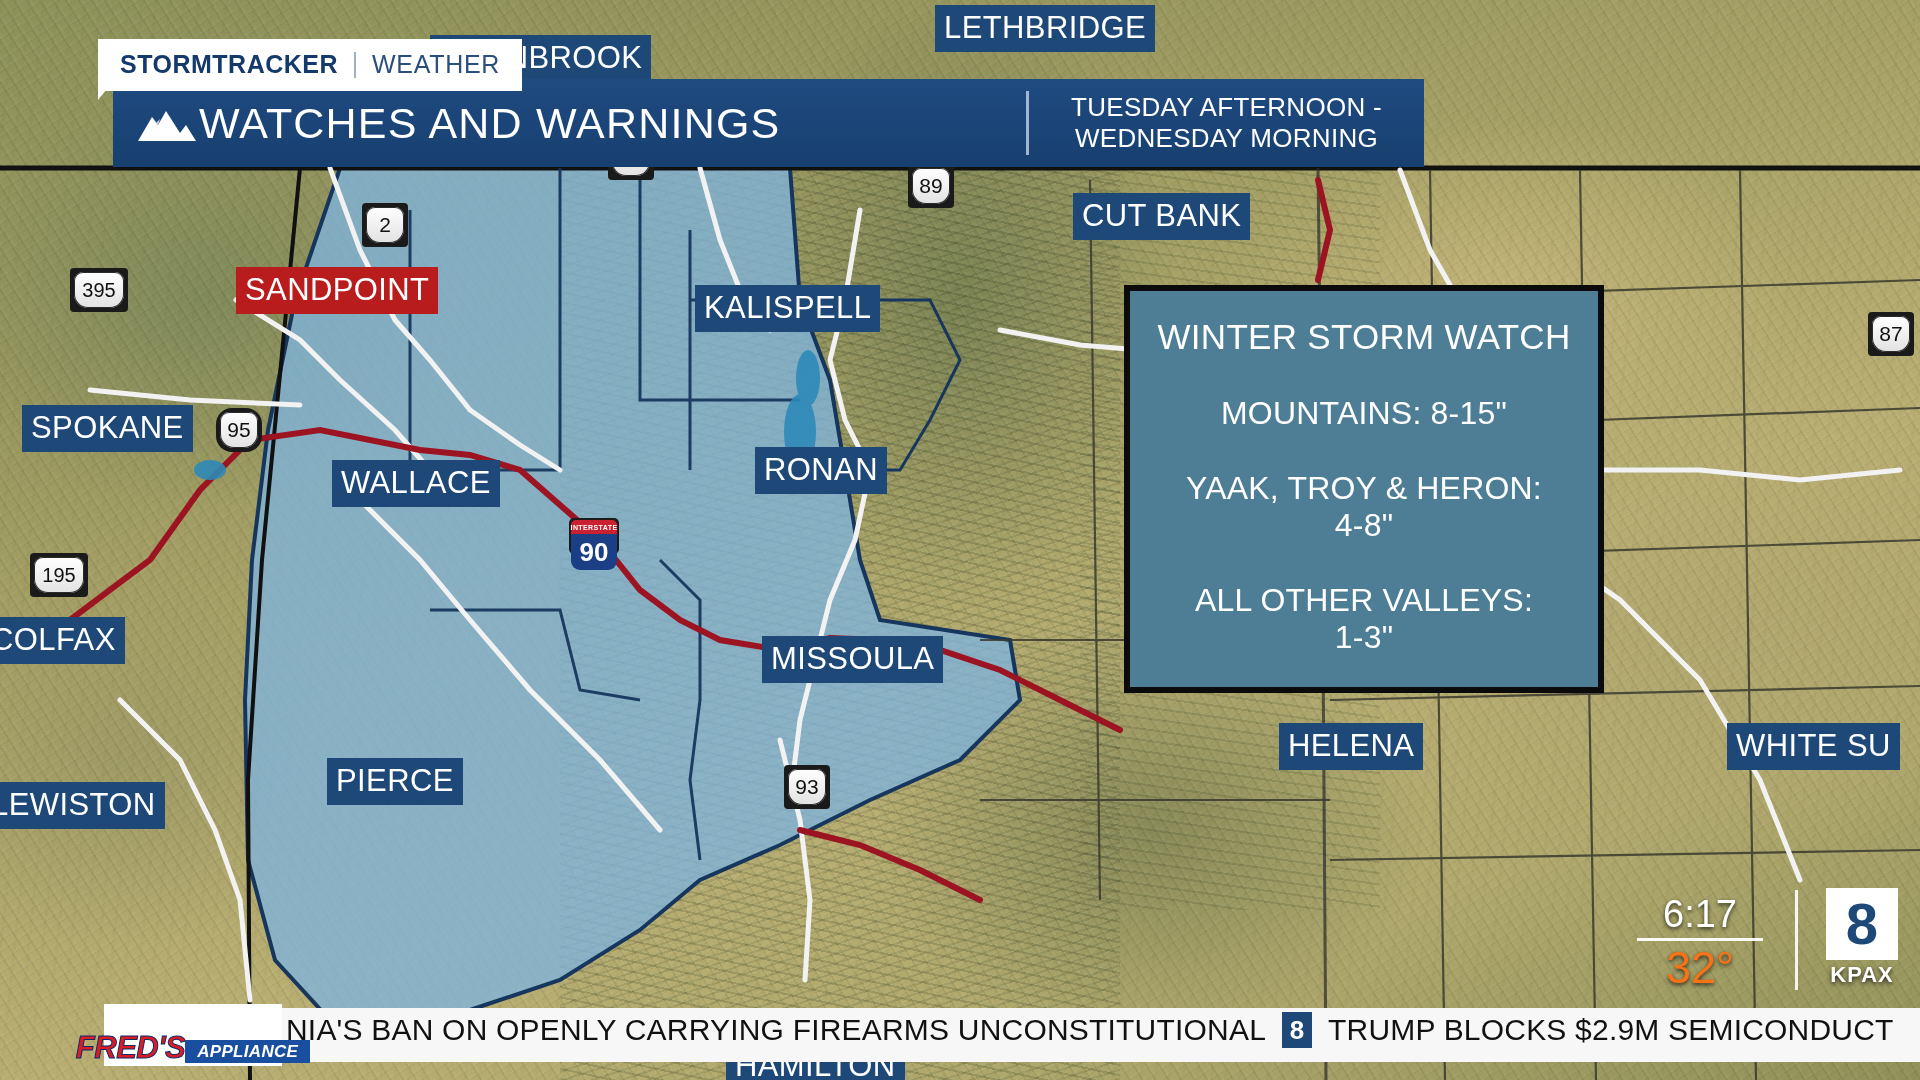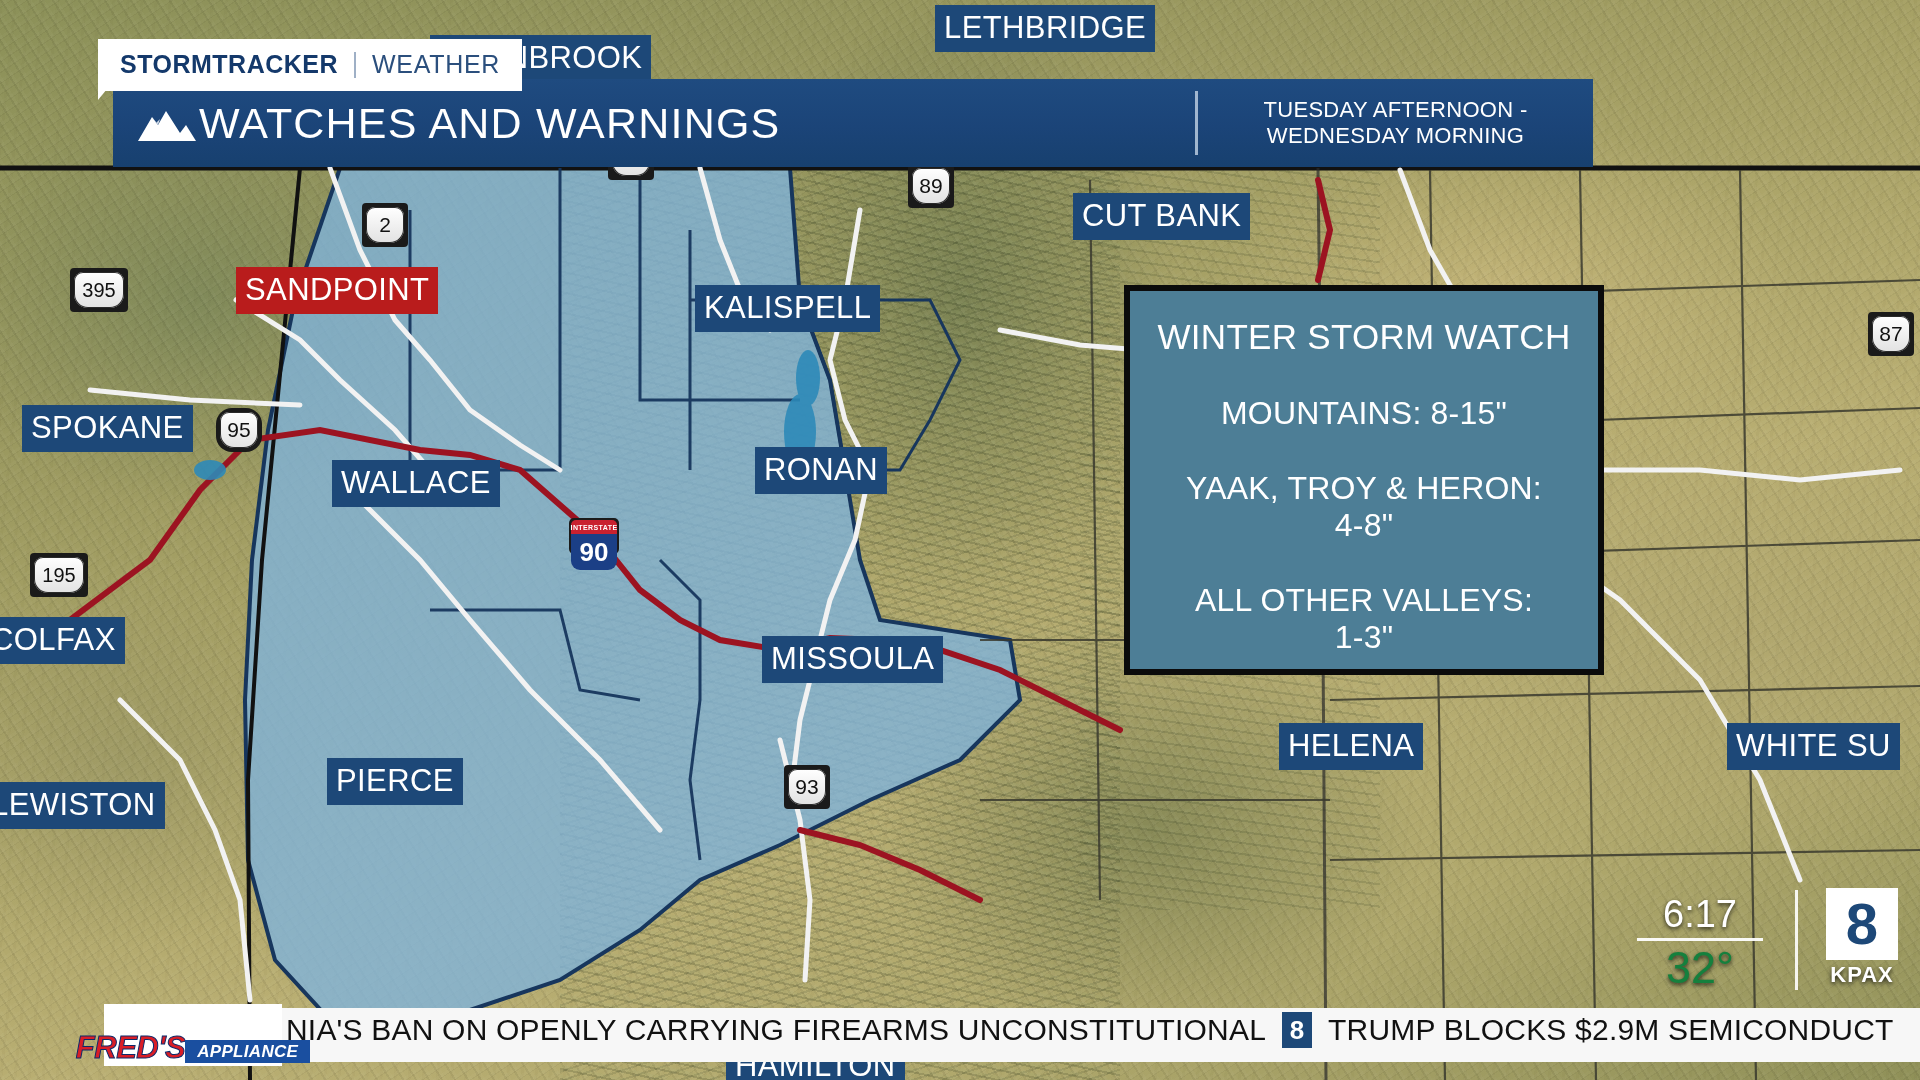--- a/index.html
+++ b/index.html
@@ -107,43 +107,43 @@
   .st-tab .divider { width:2px; height:26px; background:#9fb0c6; }
   .st-tab .st2 { color:#2b4f7d; font-size:25px; font-weight:400; letter-spacing:.7px; }
   .st-tail {
     position:absolute; left:98px; top:78px; width:0; height:0;
     border-left:18px solid #ffffff; border-bottom:22px solid transparent;
     z-index:29;
   }
 
   
   .banner {
-    position:absolute; left:113px; top:79px; width:1480px; height:88px;
+    position:absolute; left:113px; top:79px; width:1311px; height:88px;
     background:linear-gradient(180deg,#1f4b80 0%,#1b4478 55%,#17406f 100%);
     display:flex; align-items:center;
     z-index:25;
   }
   .banner-icon { width:86px; display:flex; align-items:center; justify-content:center; padding-left:22px; }
   .banner-title {
     color:#ffffff; font-size:43px; font-weight:400; letter-spacing:1.2px;
     flex:1;
   }
   .banner-sep { width:3px; height:64px; background:#b9cade; opacity:.85; }
   .banner-date {
     width:395px; text-align:center; color:#ffffff;
-    font-size:22px; line-height:1.18; font-weight:400; letter-spacing:.3px;
+    font-size:26px; line-height:1.18; font-weight:400; letter-spacing:.3px;
     padding:0 10px;
   }
 
   
   .infobox {
     position:absolute; left:1124px; top:285px; width:480px;
     background:#4d7e96;
     border:6px solid #0b0b0b;
-    padding:26px 18px 12px 18px;
+    padding:26px 18px 30px 18px;
     text-align:center;
     z-index:22;
   }
   .infobox .ib-title {
     color:#ffffff; font-size:35px; font-weight:400; letter-spacing:.3px;
     margin-bottom:38px;
   }
   .infobox .ib-line {
     color:#ffffff; font-size:32px; font-weight:400; line-height:1.16;
     margin-bottom:38px; letter-spacing:.2px;
@@ -151,21 +151,21 @@
   .infobox .ib-line:last-child { margin-bottom:0; }
 
   
   .time-temp { position:absolute; left:1625px; top:895px; width:150px; text-align:center; z-index:24; }
   .time-temp .tt-time {
     color:#ffffff; font-size:38px; font-weight:400; line-height:1;
     text-shadow:0 2px 4px rgba(0,0,0,.75);
   }
   .time-temp .tt-rule { height:3px; background:#ffffff; margin:5px 12px 4px 12px; opacity:.95; }
   .time-temp .tt-temp {
-    color:#15803d; font-size:45px; font-weight:400; line-height:1;
+    color:#f97316; font-size:45px; font-weight:400; line-height:1;
     text-shadow:0 2px 4px rgba(0,0,0,.75);
   }
   .bug-sep { position:absolute; left:1795px; top:890px; width:3px; height:100px; background:#fff; opacity:.9; z-index:24; }
 
   .kpax { position:absolute; left:1820px; top:888px; width:84px; z-index:24; text-align:center; }
   .kpax .logo {
     width:72px; height:72px; margin:0 auto; background:#ffffff;
     display:flex; align-items:center; justify-content:center;
   }
   .kpax .logo .eight { color:#1d4878; font-size:58px; font-weight:700; line-height:1; }

